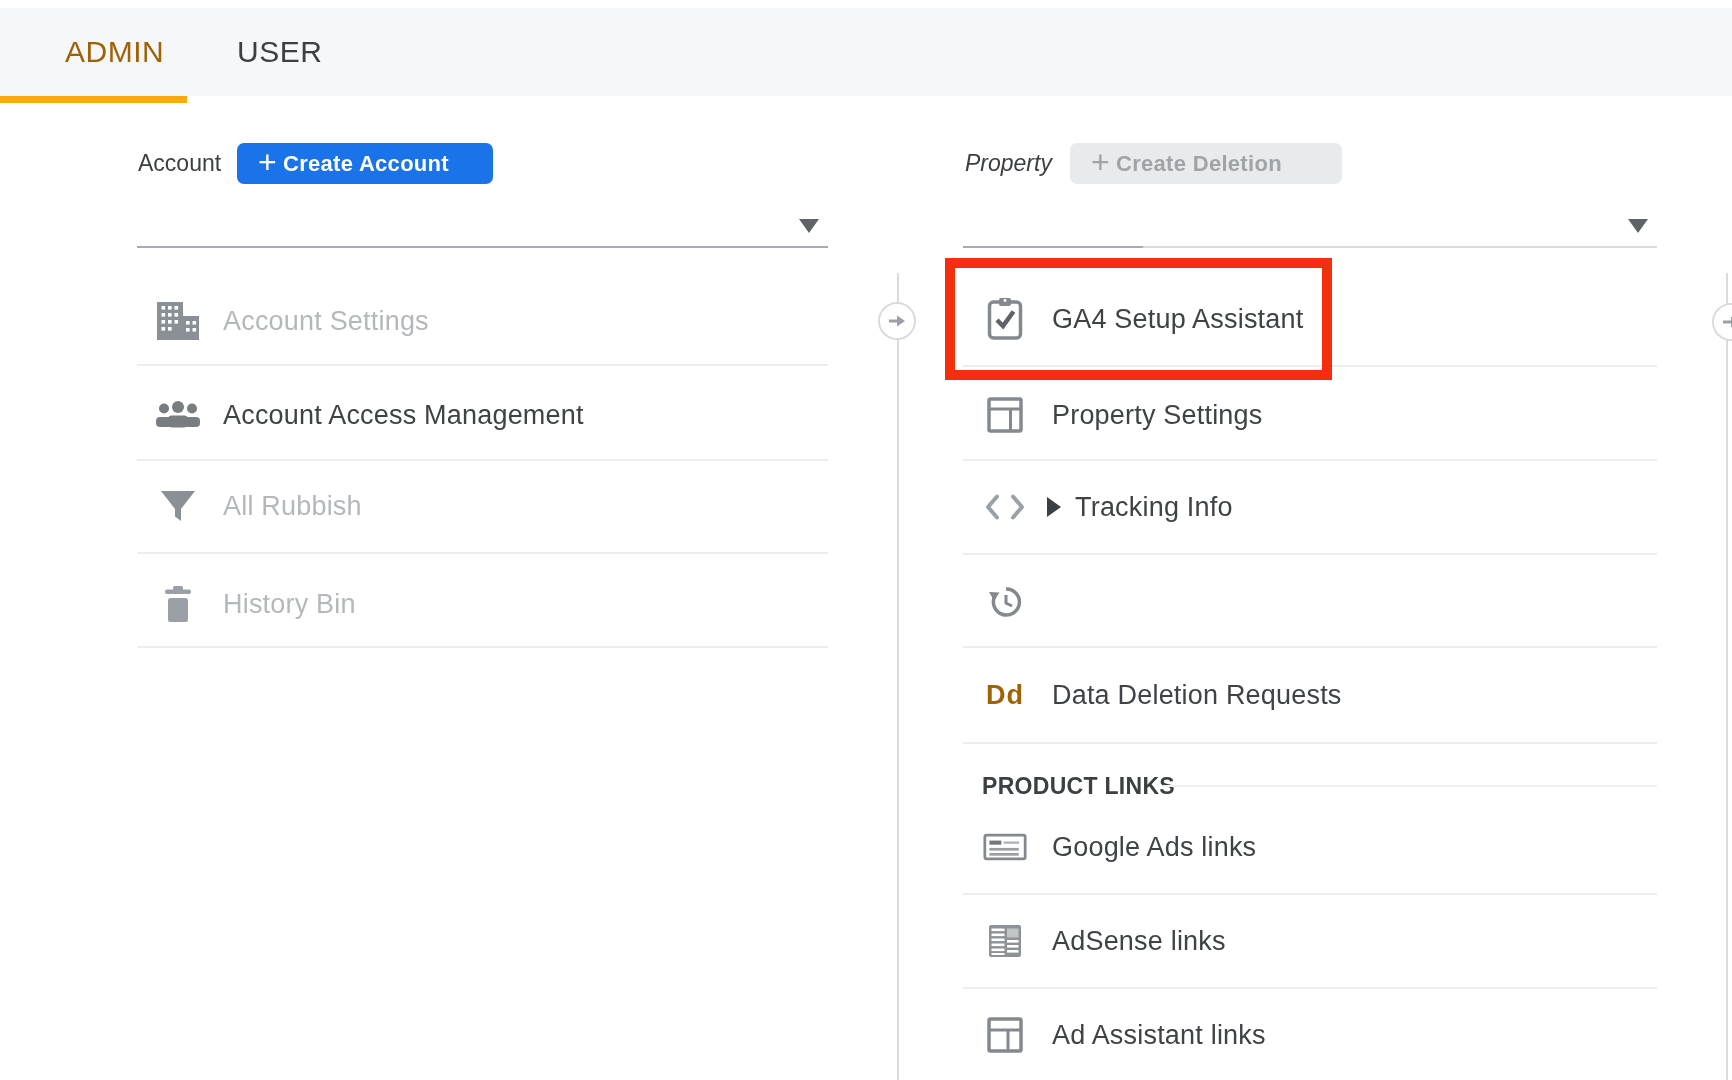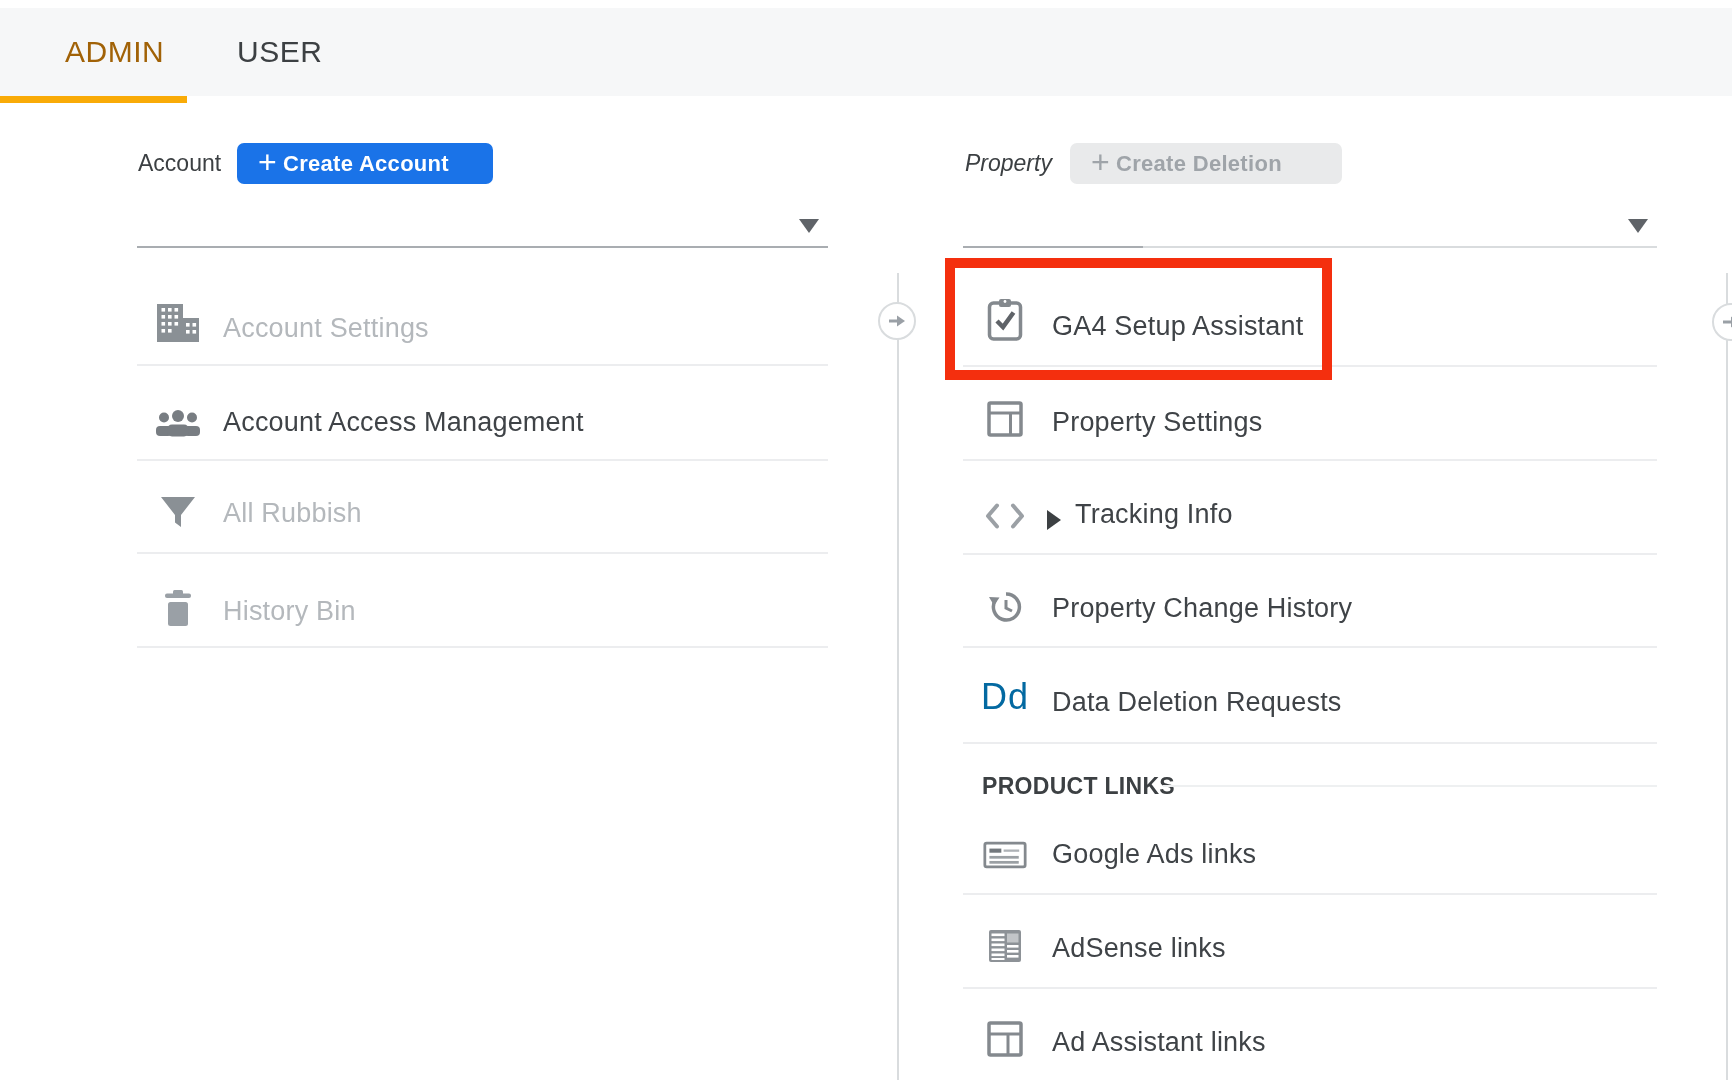--- a/index.html
+++ b/index.html
@@ -38,33 +38,33 @@
          border-top:14px solid #5f6368;}
   .caret--account{left:799px;}
   .caret--property{left:1628px;}
 
   
   .sep{position:absolute;height:2px;background:#ecedef;}
   .sep--l{left:137px;width:691px;}
   .sep--r{left:963px;width:694px;}
 
   
-  .row{position:absolute;height:46px;display:flex;align-items:flex-end;cursor:pointer;}
+  .row{position:absolute;height:46px;display:flex;align-items:center;cursor:pointer;}
   .row--left{left:153px;width:620px;}
   .row--right{left:983px;width:660px;}
   .icon-box{width:50px;display:flex;align-items:center;justify-content:center;flex:0 0 auto;}
   .row--left .icon-box{margin-right:20px;}
   .row--right .icon-box{width:44px;margin-right:25px;}
   .row-label{font-size:27px;color:#3f4347;letter-spacing:.2px;white-space:nowrap;}
   .row--disabled{cursor:default;}
   .row--disabled .row-label{color:#b4b8bc;}
   .expand-tri{width:0;height:0;border-top:10px solid transparent;border-bottom:10px solid transparent;
               border-left:14px solid #3c4043;margin-right:14px;margin-left:0;flex:0 0 auto;}
   .row--tracking .icon-box{margin-right:20px;}
-  .dd-glyph{font-size:36px;font-weight:400;color:#0369a1;letter-spacing:1px;}
+  .dd-glyph{font-size:27px;font-weight:700;color:#a16207;letter-spacing:1px;}
 
   
   .section-heading{position:absolute;left:982px;top:766px;height:40px;display:flex;align-items:center;
                    font-size:23px;font-weight:700;color:#3c4043;letter-spacing:.3px;}
   .section-rule{position:absolute;left:1163px;top:785px;width:494px;height:2px;background:#eef0f1;}
 
   
   .vdiv{position:absolute;width:2px;background:#d9dcde;}
   .vdiv--mid{left:897px;top:273px;height:807px;}
   .vdiv--edge{left:1726px;top:273px;height:807px;}
@@ -221,21 +221,20 @@
 </div>
 
 <div class="row row--right" style="top:578px">
   <span class="icon-box">
     <svg width="36" height="36" viewBox="0 0 36 36">
       <path d="M19 6 A 13 13 0 1 1 8.2 12.4" fill="none" stroke="#84898e" stroke-width="3.5"></path>
       <polygon points="2,9 12.5,9.5 7,17.5" fill="#84898e"></polygon>
       <path d="M19 12 L19 20 L25 23" fill="none" stroke="#84898e" stroke-width="3"></path>
     </svg>
   </span>
-  <span class="row-label">Property Change History</span>
 </div>
 
 <div class="row row--right" style="top:672px">
   <span class="icon-box">
     <span class="dd-glyph">Dd</span>
   </span>
   <span class="row-label">Data Deletion Requests</span>
 </div>
 
 <div class="section-heading">PRODUCT LINKS</div>

